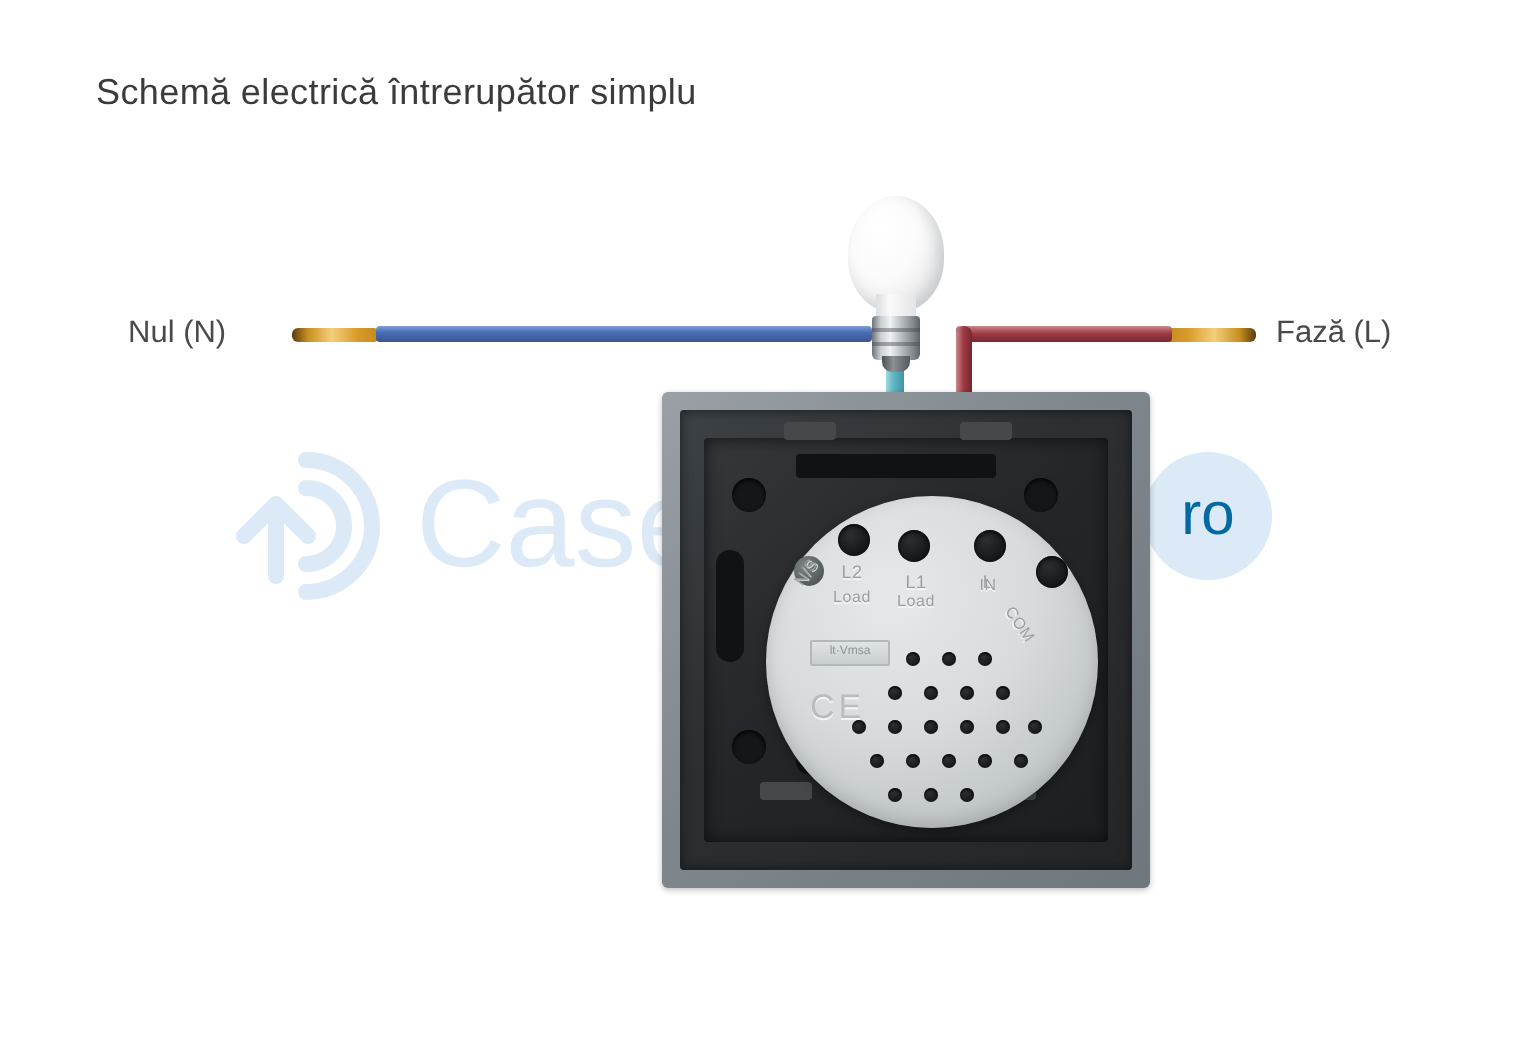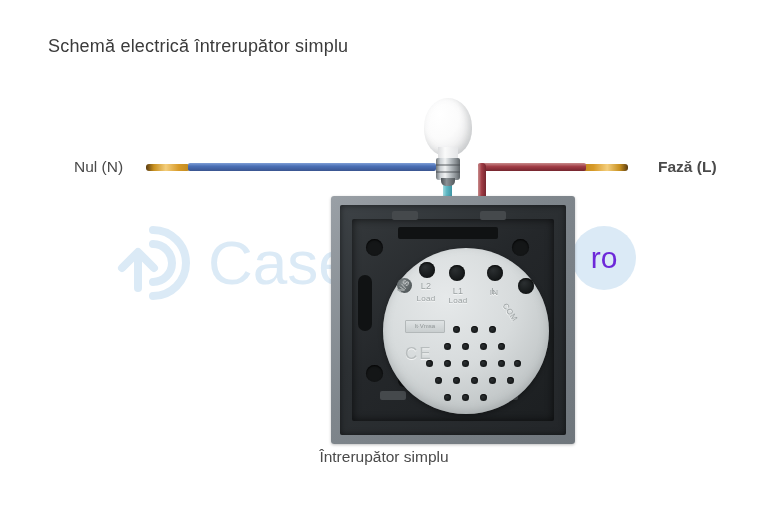--- a/index.html
+++ b/index.html
@@ -57,35 +57,35 @@
     white-space: nowrap;
   }
   .wm-ro {
     position: absolute;
     left: 460px;
     top: 8px;
     width: 64px;
     height: 64px;
     border-radius: 50%;
     background: #dbeaf6;
-    color: #6d28d9;
+    color: #0369a1;
     font-size: 30px;
     line-height: 64px;
     text-align: center;
   }
 
   
   .wire-label {
     position: absolute;
     font-size: 15.5px;
     color: #4a4a4a;
     white-space: nowrap;
   }
-  .label-n { left: 74px; top: 158px; }
-  .label-l { left: 658px; top: 158px; font-weight: bold; }
+  .label-n { left: 64px; top: 158px; }
+  .label-l { left: 638px; top: 158px; }
 
   
   .wire { position: absolute; }
 
   .copper-h {
     height: 7px;
     border-radius: 3px;
     background: linear-gradient(180deg,#f2c46a 0%, #e2a22e 45%, #a6701a 100%);
   }
   .copper-tip-left {
@@ -401,15 +401,14 @@
       <div class="vent" style="left:46px; top:51px;"></div>
       <div class="vent" style="left:64px; top:51px;"></div>
       <div class="vent" style="left:82px; top:51px;"></div>
 
       <div class="vent" style="left:19px; top:68px;"></div>
       <div class="vent" style="left:37px; top:68px;"></div>
       <div class="vent" style="left:55px; top:68px;"></div>
     </div>
   </div>
 
-  <div class="caption">Întrerupător simplu</div>
 
 </div>
 
 </body></html>

